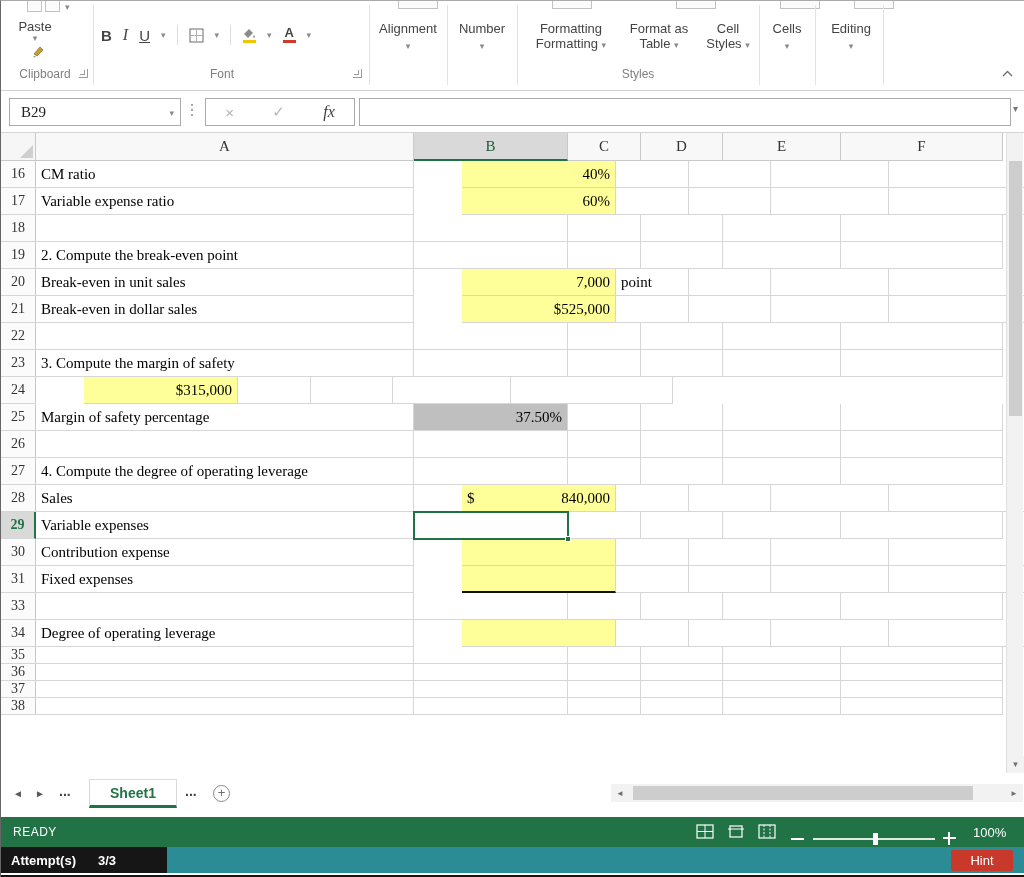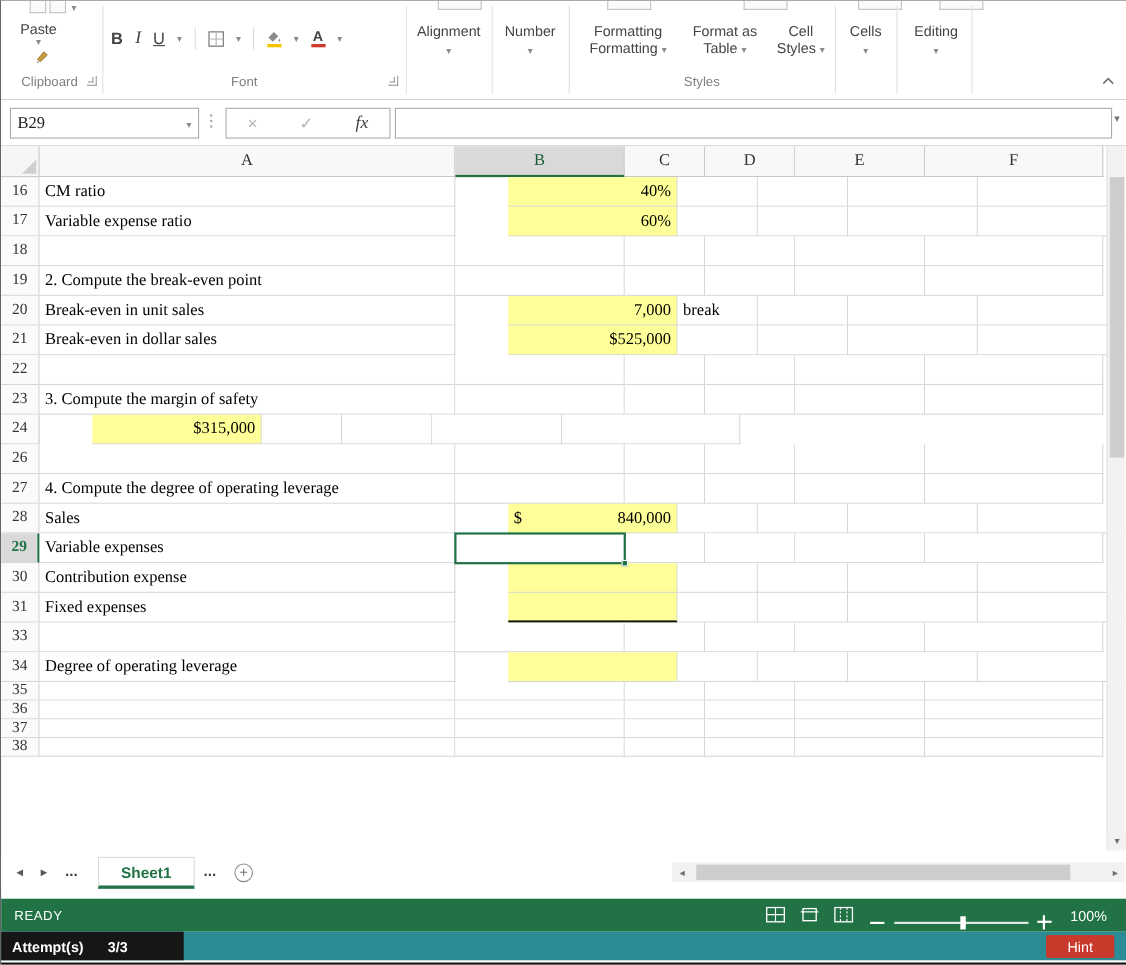--- a/index.html
+++ b/index.html
@@ -20,21 +20,21 @@
   .group-label { position:absolute; top:66px; font-size:12px; color:#7f7f7f; text-align:center; }
   .partial { position:absolute; top:0; border:1px solid #c2c2c2; border-top:none; background:#fbfbfb; }
   .font-row { position:absolute; left:100px; top:24px; display:flex; align-items:center; gap:11px; color:#444; }
   .fsep { width:1px; height:20px; background:#dcdcdc; }
   .colorbar { display:block; width:13px; height:3px; margin-top:1px; }
   .launcher { position:absolute; width:9px; height:9px; border-right:1px solid #9a9a9a; border-bottom:1px solid #9a9a9a; }
   .launcher:before { content:""; position:absolute; right:2px; bottom:2px; width:4px; height:4px; border-right:1px solid #9a9a9a; border-bottom:1px solid #9a9a9a; }
 
   
   .formula-row { position:absolute; left:0; top:90px; width:1024px; height:42px; background:#fff; border-bottom:1px solid #d4d4d4; }
-  .namebox { position:absolute; left:8px; top:7px; width:172px; height:28px; border:1px solid #ababab; display:flex; align-items:center; padding:0 6px; font-family:"Liberation Serif", serif; font-size:15px; color:#222; }
+  .namebox { position:absolute; left:8px; top:7px; width:172px; height:28px; border:1px solid #ababab; display:flex; align-items:center; padding:0 11px; font-family:"Liberation Serif", serif; font-size:15px; color:#222; }
   .namebox .dd { position:absolute; right:6px; top:10px; }
   .vdots { position:absolute; left:190px; top:13px; width:2px; height:2px; background:#a8a8a8; box-shadow:0 5px 0 #a8a8a8, 0 10px 0 #a8a8a8; }
   .fxbox { position:absolute; left:204px; top:7px; width:150px; height:28px; border:1px solid #ababab; display:flex; align-items:center; justify-content:space-around; }
   .fxbox .dim { color:#b3b3b3; font-size:15px; }
   .fx { font-family:"Liberation Serif", serif; font-style:italic; font-size:16px; color:#3d3d3d; }
   .formula-input { position:absolute; left:358px; top:7px; width:652px; height:28px; border:1px solid #ababab; background:#fff; font-size:14px; padding:4px 6px; color:#222; }
   .fbar-dd { position:absolute; left:1012px; top:14px; color:#777; font-size:10px; }
 
   
   .grid { position:absolute; left:0; top:132px; width:1002px; }
@@ -251,21 +251,21 @@
           <div class="cell cell-b" style="width: 154px;"></div>
           <div class="cell" style="width: 73px;"></div>
           <div class="cell" style="width: 82px;"></div>
           <div class="cell" style="width: 118px;"></div>
           <div class="cell" style="width: 162px;"></div>
         </div>
         <div class="grid-row" style="height: 27px;">
           <div class="row-header">20</div>
           <div class="cell" style="width: 378px;">Break-even in unit sales</div>
           <div class="cell cell-b fill-yellow" style="width: 154px;">7,000</div>
-          <div class="cell" style="width: 73px;">break</div>
+          <div class="cell" style="width: 73px;">point</div>
           <div class="cell" style="width: 82px;"></div>
           <div class="cell" style="width: 118px;"></div>
           <div class="cell" style="width: 162px;"></div>
         </div>
         <div class="grid-row" style="height: 27px;">
           <div class="row-header">21</div>
           <div class="cell" style="width: 378px;">Break-even in dollar sales</div>
           <div class="cell cell-b fill-yellow" style="width: 154px;">$525,000</div>
           <div class="cell" style="width: 73px;"></div>
           <div class="cell" style="width: 82px;"></div>
@@ -286,20 +286,29 @@
           <div class="cell" style="width: 378px;">3. Compute the margin of safety</div>
           <div class="cell cell-b" style="width: 154px;"></div>
           <div class="cell" style="width: 73px;"></div>
           <div class="cell" style="width: 82px;"></div>
           <div class="cell" style="width: 118px;"></div>
           <div class="cell" style="width: 162px;"></div>
         </div>
         <div class="grid-row" style="height: 27px;">
           <div class="row-header">24</div>
           <div class="cell cell-b fill-yellow" style="width: 154px;">$315,000</div>
+          <div class="cell" style="width: 73px;"></div>
+          <div class="cell" style="width: 82px;"></div>
+          <div class="cell" style="width: 118px;"></div>
+          <div class="cell" style="width: 162px;"></div>
+        </div>
+        <div class="grid-row" style="height: 27px;">
+          <div class="row-header">25</div>
+          <div class="cell" style="width: 378px;">Margin of safety percentage</div>
+          <div class="cell cell-b fill-gray" style="width: 154px;">37.50%</div>
           <div class="cell" style="width: 73px;"></div>
           <div class="cell" style="width: 82px;"></div>
           <div class="cell" style="width: 118px;"></div>
           <div class="cell" style="width: 162px;"></div>
         </div>
         <div class="grid-row" style="height: 27px;">
           <div class="row-header">26</div>
           <div class="cell" style="width: 378px;"></div>
           <div class="cell cell-b" style="width: 154px;"></div>
           <div class="cell" style="width: 73px;"></div>

